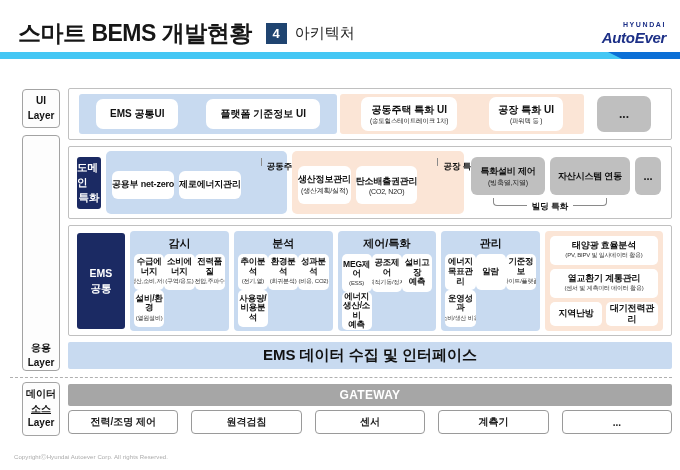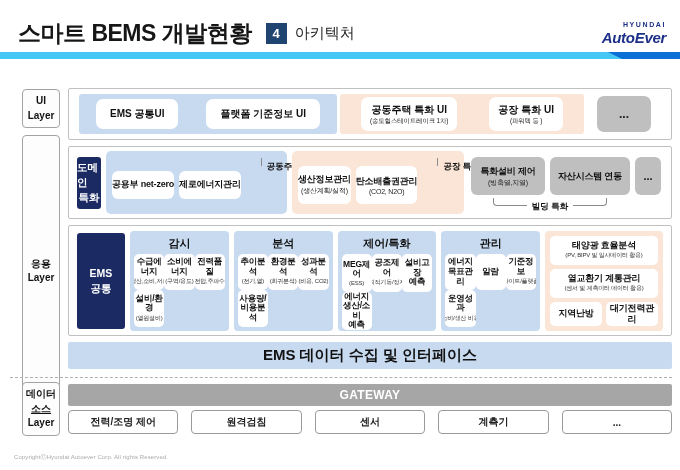--- a/index.html
+++ b/index.html
@@ -19,21 +19,21 @@
 
   .title-bar { position:absolute; top:52px; left:0; width:680px; height:7px; background:#44C7F4; }
   .title-bar-accent { position:absolute; right:0; top:0; width:72px; height:100%; background:#0B6FD6;
                       clip-path:polygon(0 0,100% 0,100% 100%,14px 100%); }
 
   
   .layer-label { position:absolute; left:22px; width:38px; background:#fdfdfd; border:1px solid #a3a3a3;
                  border-radius:4px; display:flex; flex-direction:column; align-items:center; justify-content:center;
                  font-size:10px; font-weight:bold; line-height:1.45; text-align:center; color:#111; }
   #label-ui   { top:89px;  height:39px; }
-  #label-app  { top:135px; height:272px; }
+  #label-app  { top:135px; height:236px;justify-content:flex-end; }
   #label-data { top:382px; height:54px; }
   .u { text-decoration:underline; }
 
   
   .content-row { position:absolute; left:68px; width:604px; background:#fff; border:1px solid #c0c0c0; border-radius:2px; }
 
   .panel-blue  { background:#C8DAF0; }
   .panel-peach { background:#FBE5D6; }
 
   

